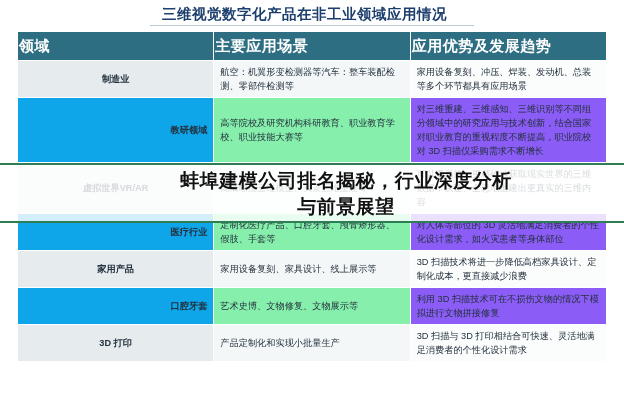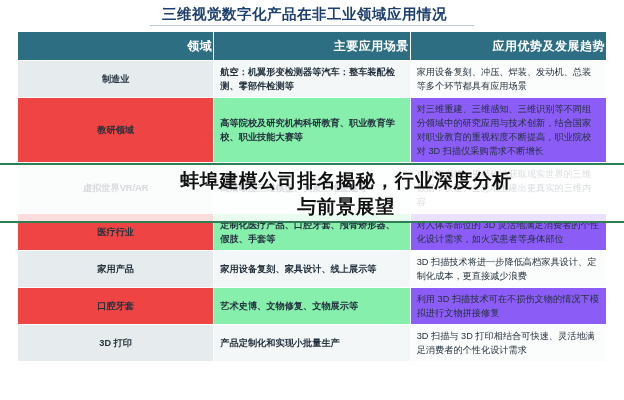--- a/index.html
+++ b/index.html
@@ -44,25 +44,25 @@
     position: absolute;
     top: 31px;
     left: 17px;
     width: 590px;
     border-collapse: collapse;
     table-layout: fixed;
   }
   table.matrix th {
     background: #2e6e82;
     color: #ffffff;
-    font-size: 12px;
+    font-size: 15px;
     font-weight: bold;
     height: 26px;
     border: 1px solid #ffffff;
-    text-align: right;
+    text-align: left;
     letter-spacing: 0.5px;
   }
   table.matrix td {
     border: 1px solid #ffffff;
     font-size: 9.2px;
     line-height: 14px;
     color: #23313d;
     padding: 4px 6px;
     vertical-align: middle;
   }
@@ -70,26 +70,25 @@
     background: #e6ebee;
     text-align: center;
     font-weight: bold;
     color: #1f3a4a;
     font-size: 9.5px;
     width: 58px;
   }
   td.c1 {
     background: #f4f7f8;
     width: 185px;
-    font-weight: bold;
   }
   td.c2 {
     background: #fbfcfc;
   }
-  tr.alt td.c0 { background: #ef4444; }
+  tr.alt td.c0 { background: #0ea5e9; text-align: right; }
   tr.alt td.c1 { background: #86efac; }
   tr.alt td.c2 { background: #8b5cf6; }
 
   .banner {
     position: absolute;
     left: 0;
     top: 163px;
     width: 624px;
     height: 60px;
     background: rgba(255,255,255,0.82);

